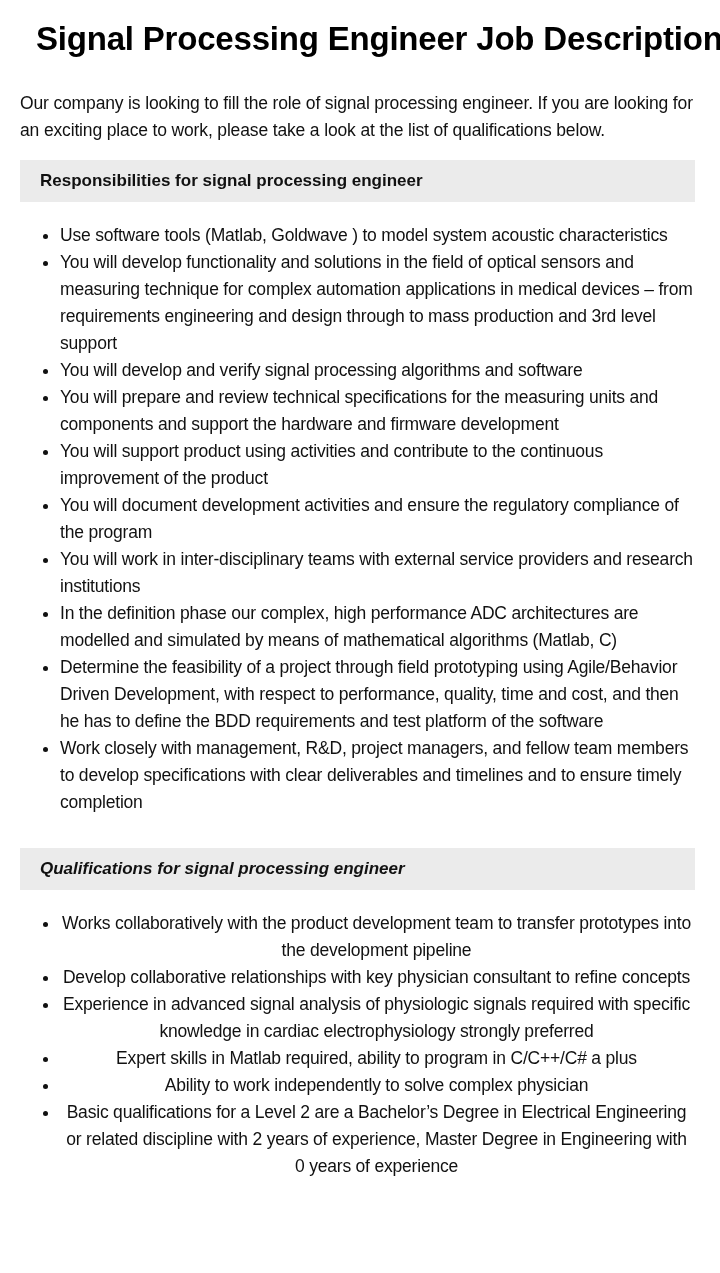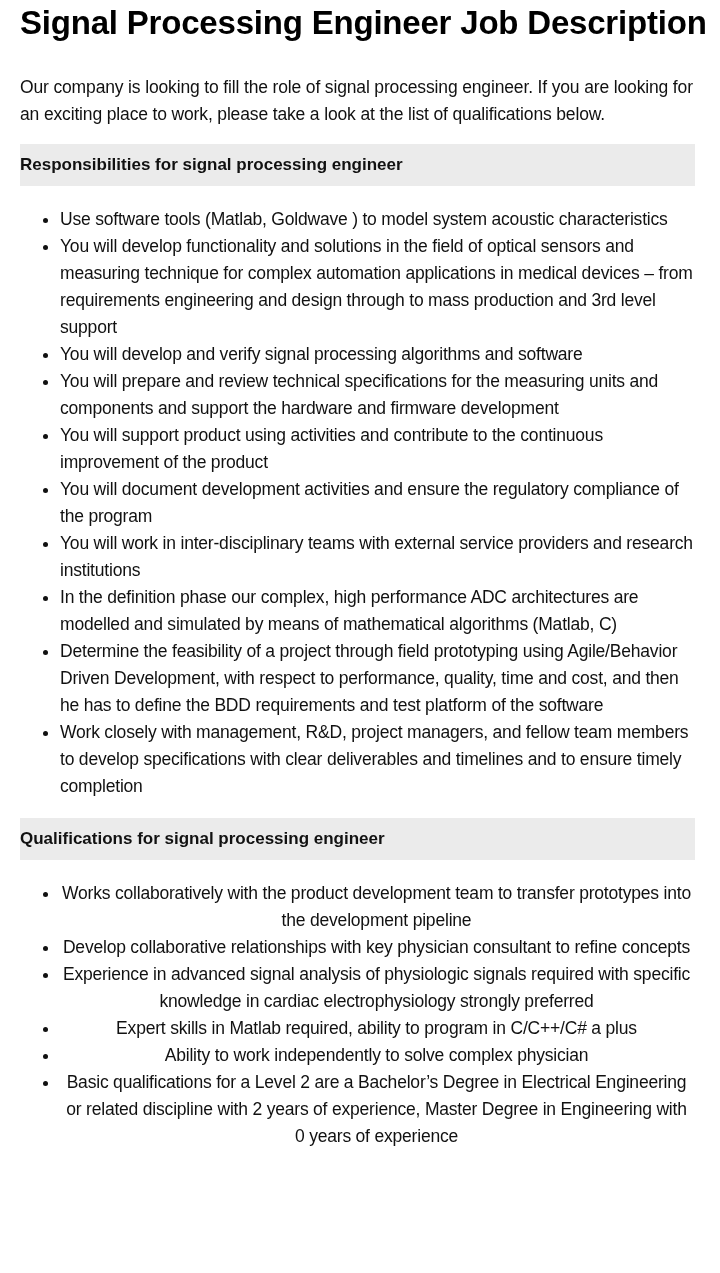--- a/index.html
+++ b/index.html
@@ -5,21 +5,21 @@
   html, body { margin: 0; padding: 0; background: #ffffff; }
   body {
     width: 720px;
     height: 1273px;
     overflow: hidden;
     font-family: "Liberation Sans", "DejaVu Sans", sans-serif;
     color: #111111;
   }
   .page { padding: 0 25px 0 20px; }
   h1 {
-    margin: 0;
+    margin: 16px;
     padding-top: 2px;
     font-size: 33px;
     line-height: 42px;
     font-weight: bold;
     text-align: center;
     color: #000;
     letter-spacing: -0.2px;
     white-space: nowrap;
   }
   .intro {
@@ -27,36 +27,37 @@
     font-size: 17.5px;
     line-height: 27px;
     letter-spacing: -0.15px;
   }
   .section-header {
     margin-top: 16px;
     background: #ebebeb;
     height: 42px;
     display: flex;
     align-items: center;
+    padding-left: 20px;
     font-size: 17px;
     font-weight: bold;
     color: #111;
   }
   ul {
     margin: 25px 0 0 0;
     padding: 0 0 0 40px;
   }
   li {
     font-size: 17.5px;
     line-height: 27px;
     letter-spacing: -0.2px;
     padding-right: 2px;
   }
   ul.resp { margin-top: 20px; }
-  .section-header.qual { margin-top: 18px; }
+  .section-header.qual { margin-top: 32px; font-style: italic; }
   ul.qual { margin-top: 20px; text-align: center; }
 </style>
 </head>
 <body>
 
 <div class="page">
   <h1>Signal Processing Engineer Job Description</h1>
   <p class="intro">Our company is looking to fill the role of signal processing engineer. If you are looking for an exciting place to work, please take a look at the list of qualifications below.</p>
 
   <div class="section-header">Responsibilities for signal processing engineer</div>

